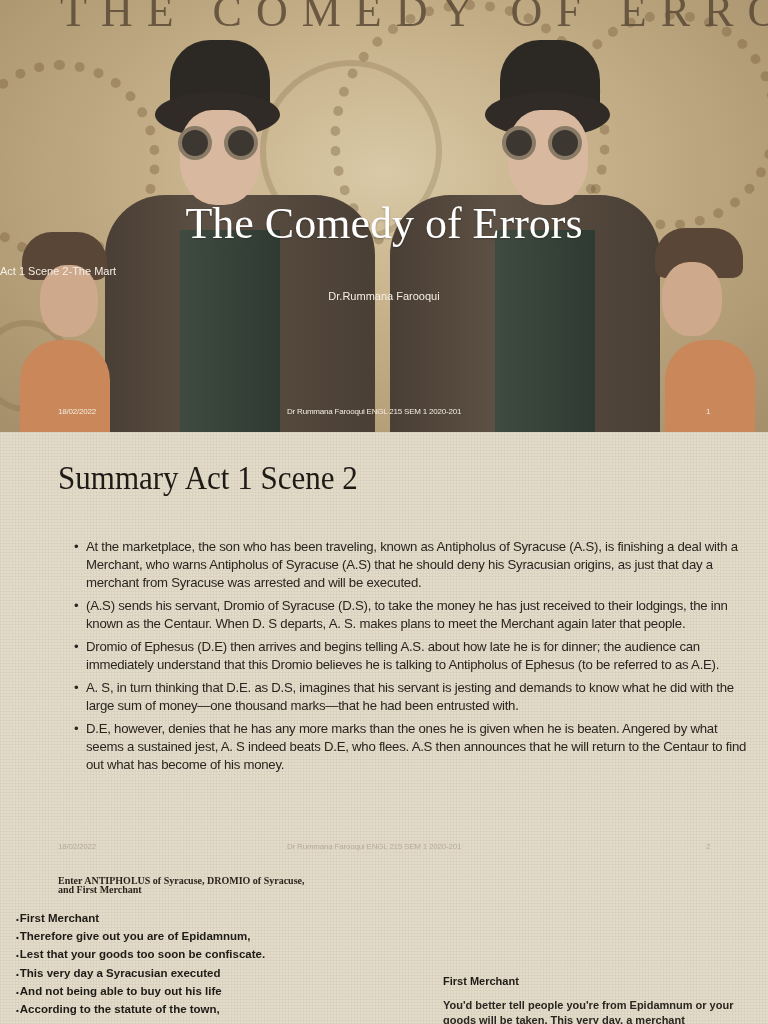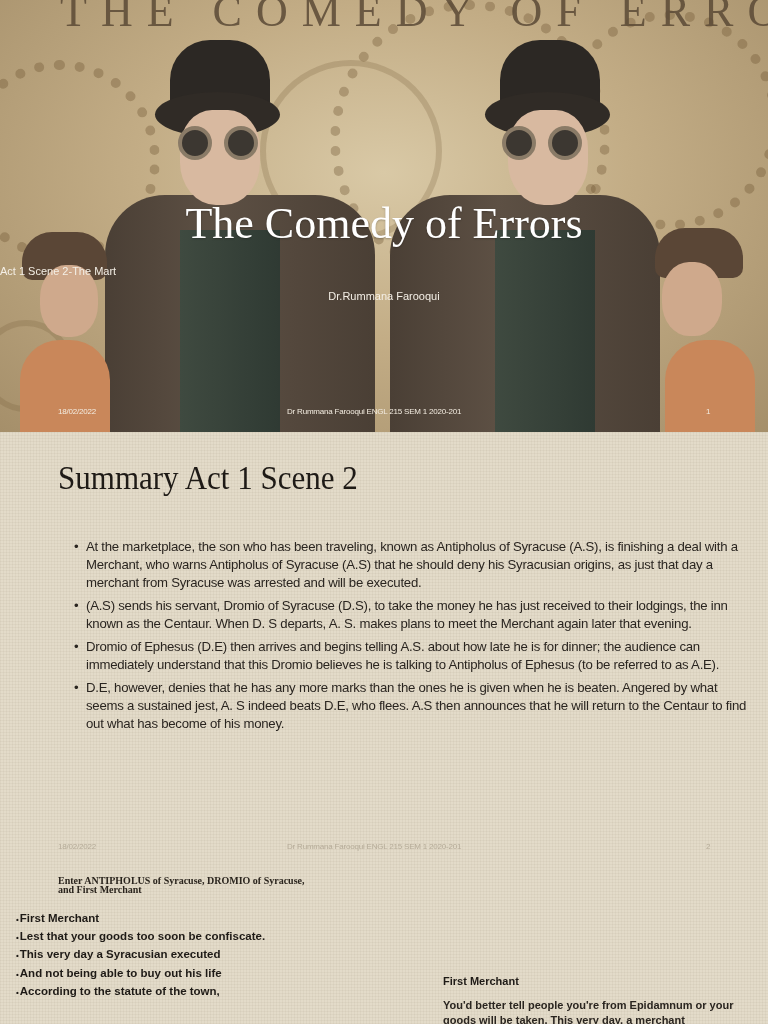--- a/index.html
+++ b/index.html
@@ -96,33 +96,35 @@
   <div class="author1">Dr.Rummana Farooqui</div>
   <div class="foot foot1" style="left:58px;">18/02/2022</div>
   <div class="foot foot1" style="left:287px;">Dr Rummana Farooqui ENGL 215 SEM 1 2020-201</div>
   <div class="foot foot1" style="left:706px;">1</div>
 </div>
 
 <div class="slide2 linen">
   <div class="title2">Summary Act 1 Scene 2</div>
   <ul class="bullets">
     <li>At the marketplace, the son who has been traveling, known as Antipholus of Syracuse (A.S), is finishing a deal with a Merchant, who warns Antipholus of Syracuse (A.S) that he should deny his Syracusian origins, as just that day a merchant from Syracuse was arrested and will be executed.</li>
-    <li>(A.S) sends his servant, Dromio of Syracuse (D.S), to take the money he has just received to their lodgings, the inn known as the Centaur. When D. S departs, A. S. makes plans to meet the Merchant again later that evening.</li>
+    <li>(A.S) sends his servant, Dromio of Syracuse (D.S), to take the money he has just received to their lodgings, the inn known as the Centaur. When D. S departs, A. S. makes plans to meet the Merchant again later that people.</li>
     <li>Dromio of Ephesus (D.E) then arrives and begins telling A.S. about how late he is for dinner; the audience can immediately understand that this Dromio believes he is talking to Antipholus of Ephesus (to be referred to as A.E).</li>
+    <li>A. S, in turn thinking that D.E. as D.S, imagines that his servant is jesting and demands to know what he did with the large sum of money—one thousand marks—that he had been entrusted with.</li>
     <li>D.E, however, denies that he has any more marks than the ones he is given when he is beaten. Angered by what seems a sustained jest, A. S indeed beats D.E, who flees. A.S then announces that he will return to the Centaur to find out what has become of his money.</li>
   </ul>
   <div class="foot foot2" style="left:58px;">18/02/2022</div>
   <div class="foot foot2" style="left:287px;">Dr Rummana Farooqui ENGL 215 SEM 1 2020-201</div>
   <div class="foot foot2" style="left:706px;">2</div>
 </div>
 
 <div class="slide3 linen">
   <div class="stage">Enter ANTIPHOLUS of Syracuse, DROMIO of Syracuse, and First Merchant</div>
   <ul class="verse">
     <li>First Merchant</li>
+    <li>Therefore give out you are of Epidamnum,</li>
     <li>Lest that your goods too soon be confiscate.</li>
     <li>This very day a Syracusian executed</li>
     <li>And not being able to buy out his life</li>
     <li>According to the statute of the town,</li>
   </ul>
   <div class="modern-head">First Merchant</div>
   <div class="modern-text">You'd better tell people you're from Epidamnum or your goods will be taken. This very day, a merchant</div>
 </div>
 
 </body></html>

